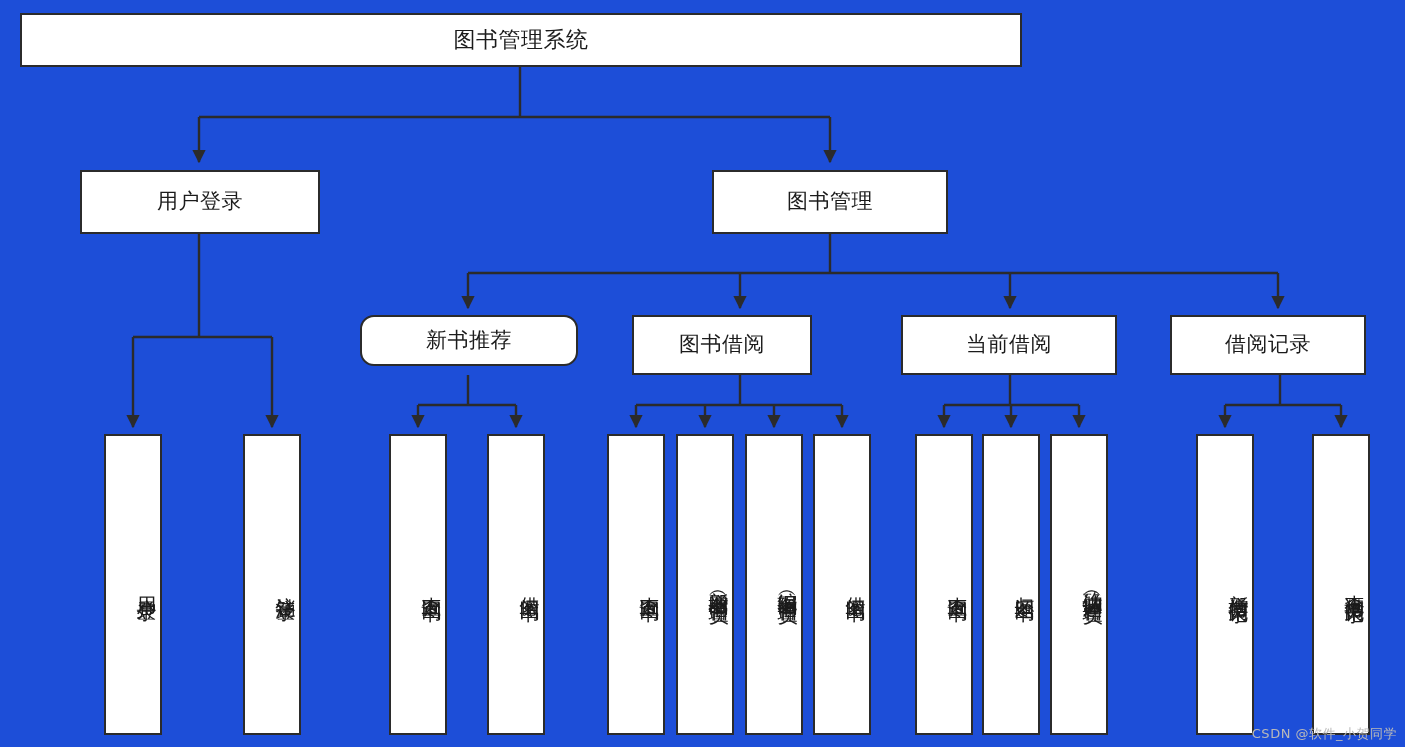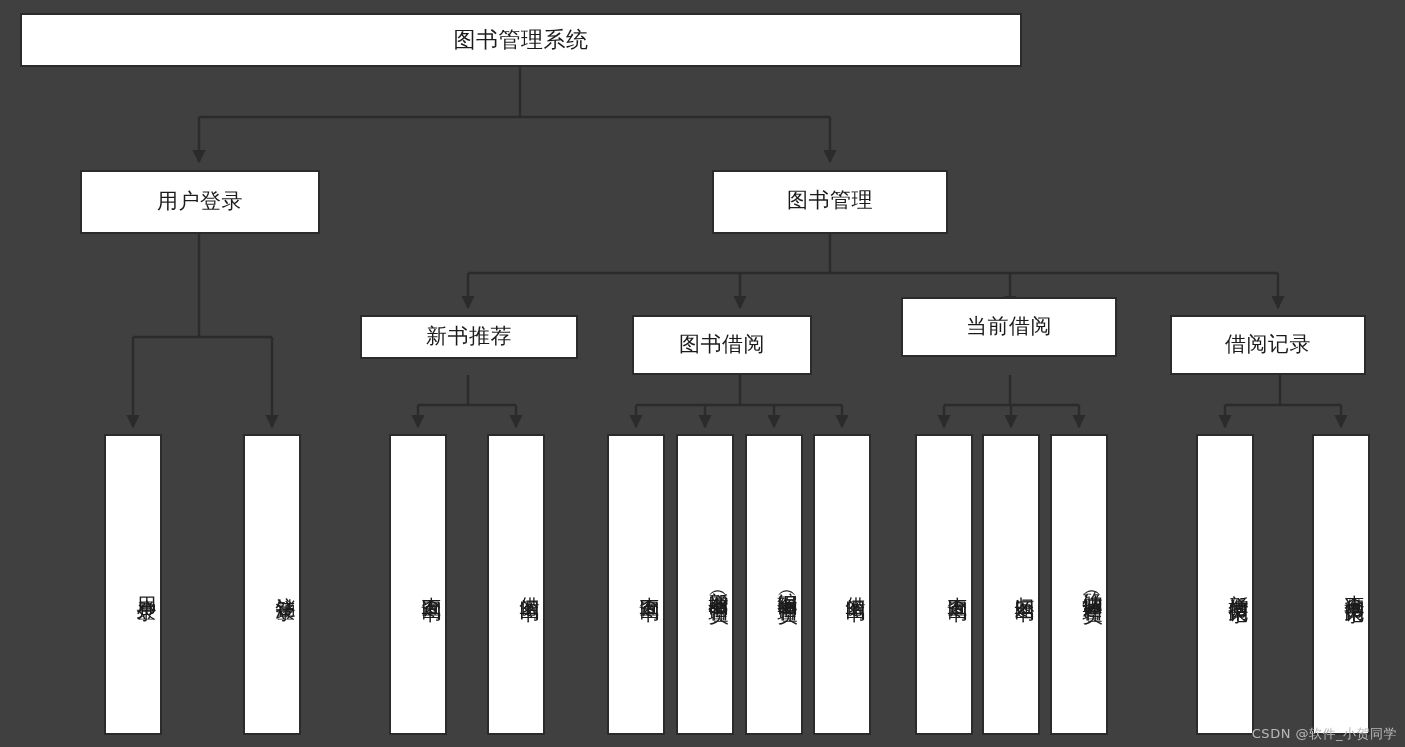--- a/index.html
+++ b/index.html
@@ -8,21 +8,21 @@
     padding: 0;
     background: #ffffff;
   }
   body {
     font-family: "DejaVu Sans", "Liberation Sans", sans-serif;
   }
   #diagram-root {
     position: relative;
     width: 1405px;
     height: 747px;
-    background: #404040;
+    background: #1d4ed8;
     overflow: hidden;
   }
   svg#edges {
     position: absolute;
     left: 0;
     top: 0;
     width: 1405px;
     height: 747px;
     pointer-events: none;
   }
@@ -139,33 +139,33 @@
   </svg>
 
   <div class="node horiz root" style="left:20px; top:13px; width:1002px; height:54px;">
     <span>图书管理系统</span>
   </div>
 
   <div class="node horiz" style="left:80px; top:170px; width:240px; height:64px;">
     <span>用户登录</span>
   </div>
 
-  <div class="node horiz" style="left:712px; top:170px; width:236px; height:64px;font-family:Liberation Mono, monospace;">
+  <div class="node horiz" style="left:712px; top:170px; width:236px; height:64px;">
     <span>图书管理</span>
   </div>
 
-  <div class="node horiz" style="left:360px; top:315px; width:218px; height:44px;">
+  <div class="node horiz" style="left:360px; top:315px; width:218px; height:51px;border-radius:14px;">
     <span>新书推荐</span>
   </div>
 
   <div class="node horiz" style="left:632px; top:315px; width:180px; height:60px;text-align:right;">
     <span>图书借阅</span>
   </div>
 
-  <div class="node horiz" style="left:901px; top:297px; width:216px; height:60px;">
+  <div class="node horiz" style="left:901px; top:315px; width:216px; height:60px;">
     <span>当前借阅</span>
   </div>
 
   <div class="node horiz" style="left:1170px; top:315px; width:196px; height:60px;">
     <span>借阅记录</span>
   </div>
 
   <div class="node vert" style="left:104px; top:434px; width:58px; height:301px;">
     <span class="vlabel">用户登录</span>
   </div>

